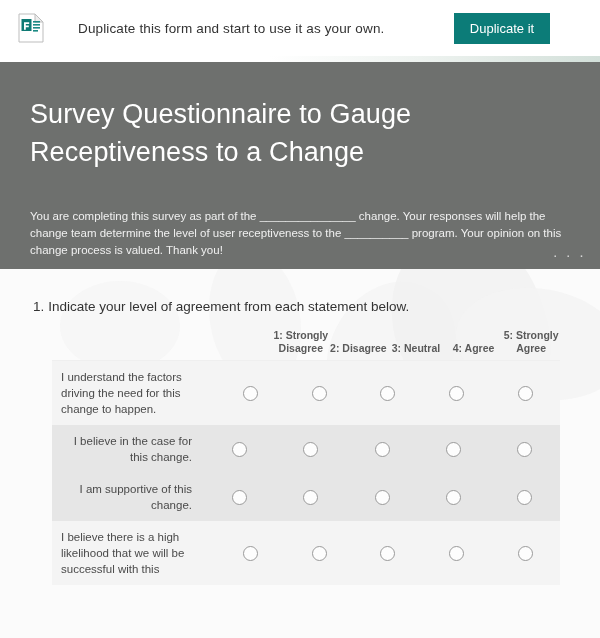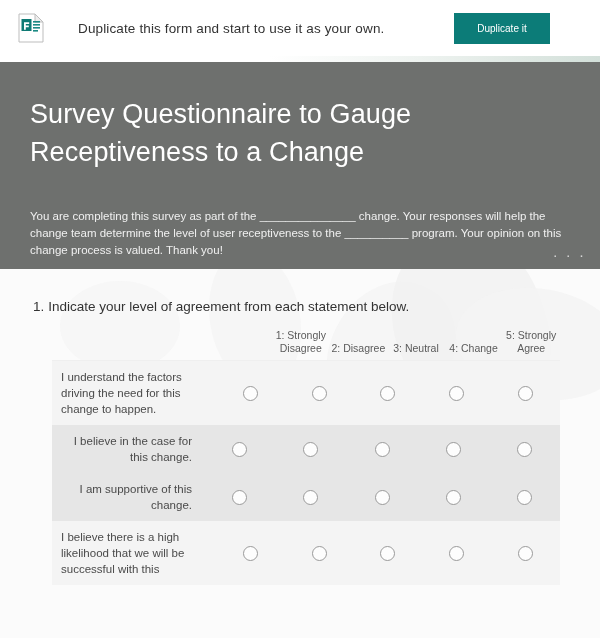--- a/index.html
+++ b/index.html
@@ -43,21 +43,21 @@
   .dup-btn {
     position: absolute;
     left: 454px;
     top: 13px;
     width: 96px;
     height: 31px;
     background: #0c7c78;
     color: #ffffff;
     border: none;
     font-family: "Liberation Sans", sans-serif;
-    font-size: 10px;
+    font-size: 13px;
     cursor: pointer;
     padding: 0;
     line-height: 31px;
     text-align: center;
   }
 
   
   .top-strip {
     position: relative;
     height: 6px;
@@ -140,20 +140,21 @@
   
   .likert {
     margin-top: 15px;
     padding: 0 40px 0 52px;
     position: relative;
   }
   .likert-head {
     display: flex;
     padding-left: 110px; 
     box-sizing: border-box;
+    font-weight: bold;
   }
   .likert-head .label-col {
     width: 110px;
     flex: 0 0 110px;
   }
   .likert-head .opt {
     flex: 1 1 0;
     text-align: center;
     font-size: 10.5px;
     color: #5a5a5a;
@@ -245,21 +246,21 @@
       <span class="q-num">1.</span>
       <span class="q-text">Indicate your level of agreement from each statement below.</span>
     </div>
 
     <div class="likert">
       <div class="likert-head">
         <div class="label-col"></div>
         <div class="opt">1: Strongly Disagree</div>
         <div class="opt">2: Disagree</div>
         <div class="opt">3: Neutral</div>
-        <div class="opt">4: Change</div>
+        <div class="opt">4: Agree</div>
         <div class="opt">5: Strongly Agree</div>
       </div>
 
       <div class="likert-table">
 
         <div class="lk-row odd">
           <div class="lk-label">I understand the factors driving the need for this change to happen.</div>
           <div class="lk-cells">
             <div class="lk-cell">
                 <span class="radio"></span>

